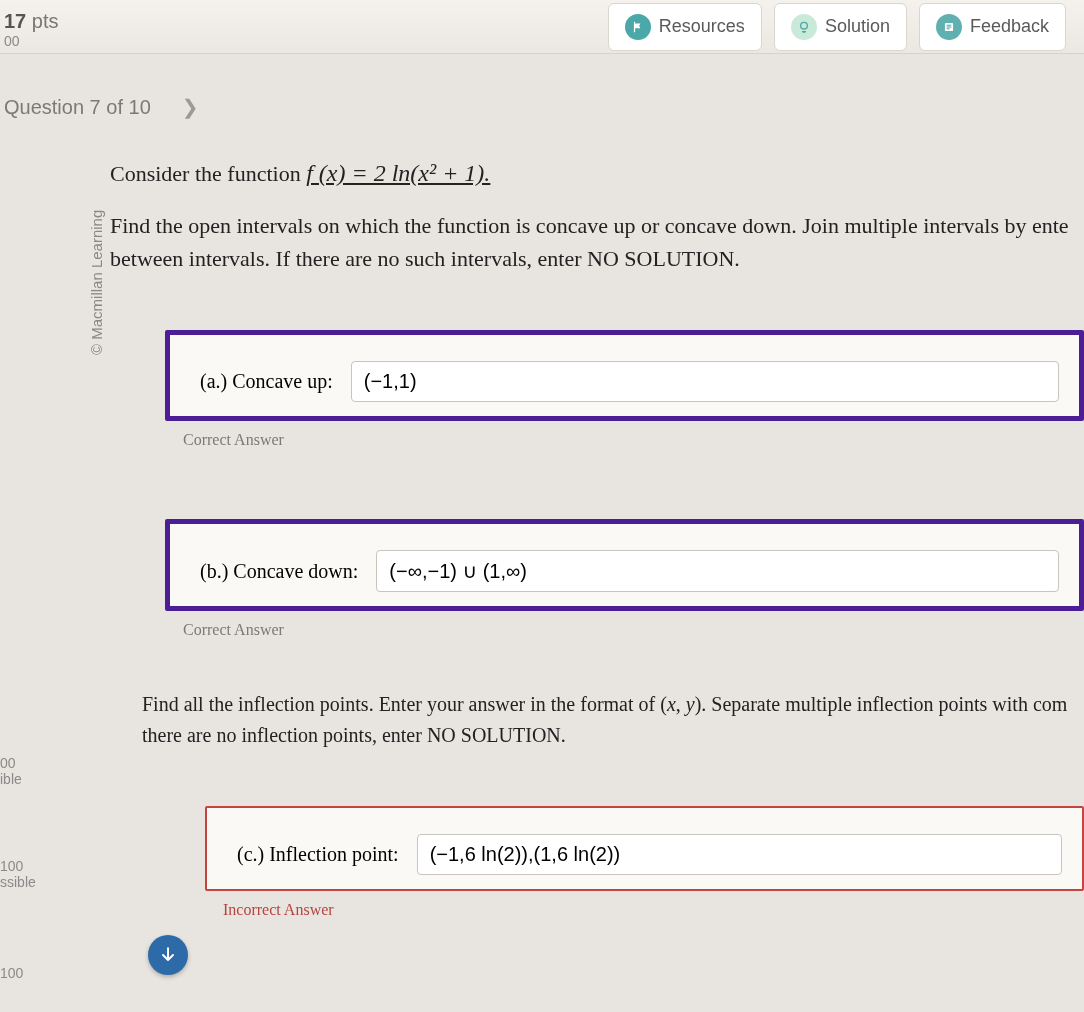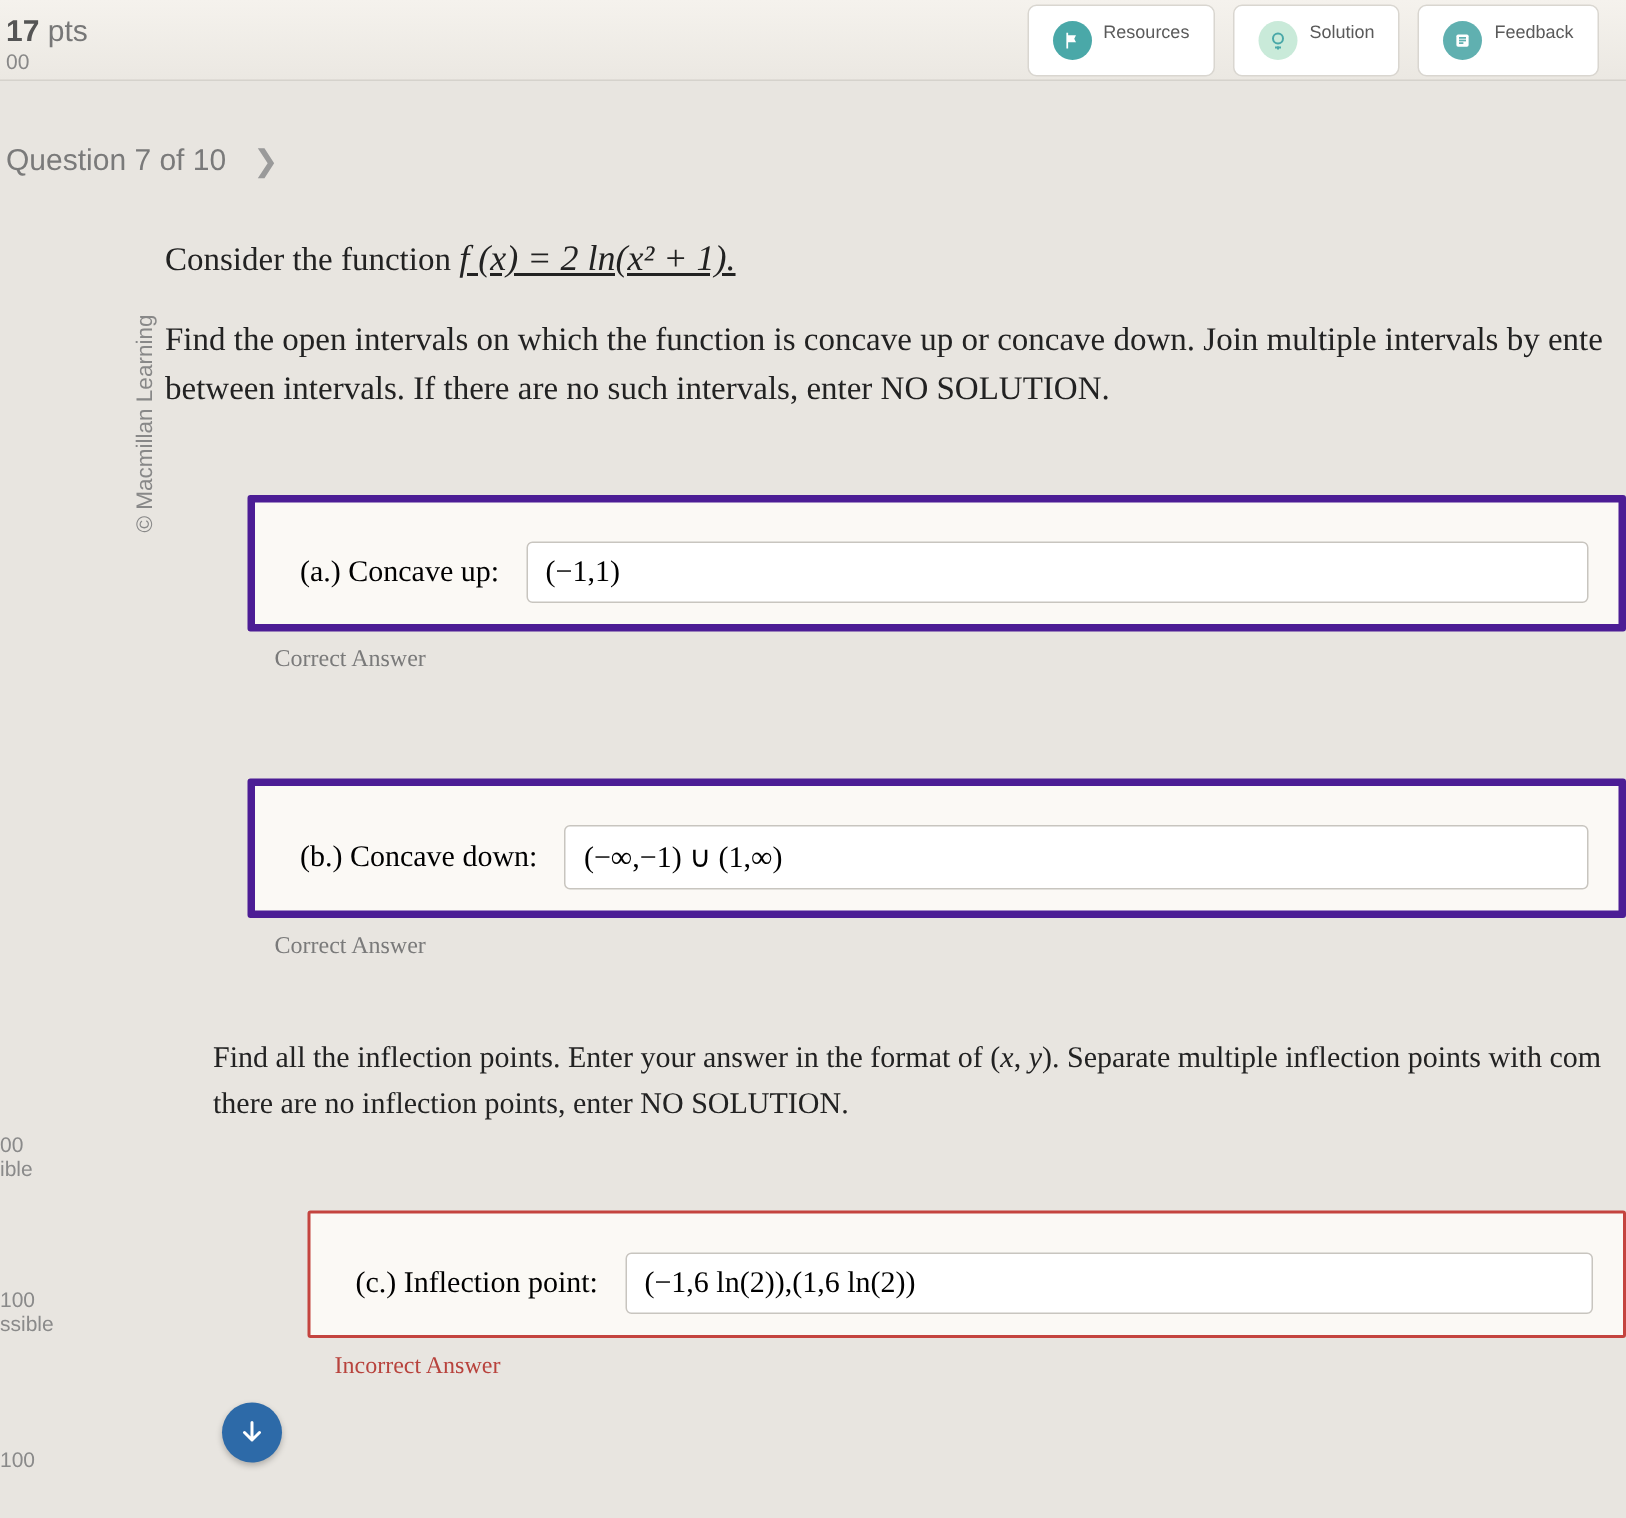--- a/index.html
+++ b/index.html
@@ -21,37 +21,37 @@
     align-items: center;
     justify-content: space-between;
     padding: 0 18px 0 0;
   }
   .pts-block { padding: 6px 0 0 4px; font-family: Arial, sans-serif; color: #777; }
   .pts-block .pts { font-size: 20px; }
   .pts-block .pts b { color: #555; font-weight: 600; }
   .pts-block .zero { font-size: 14px; color: #888; }
   .top-btns { display: flex; gap: 12px; align-items: center; }
   .top-btn {
-    display: flex; align-items: flex-start; gap: 8px;
+    display: flex; align-items: center; gap: 8px;
     background: #fff; border: 1px solid #d9d6d0; border-radius: 6px;
-    padding: 10px 16px; font-family: Arial, sans-serif; font-size: 12px;
+    padding: 10px 16px; font-family: Arial, sans-serif; font-size: 18px;
     color: #5a5a5a; cursor: pointer;
   }
   .top-btn .ic {
     width: 26px; height: 26px; border-radius: 50%;
     display: flex; align-items: center; justify-content: center;
     font-size: 14px;
   }
   .ic-res { background: #4aa8a8; color: #fff; }
   .ic-sol { background: #c9ead9; color: #4aa8a8; }
   .ic-fb  { background: #60b0b0; color: #fff; }
   .qbar {
     position: absolute; top: 95px; left: 4px;
     font-family: Arial, sans-serif; font-size: 20px; color: #7a7a7a;
-    display: flex; align-items: center; gap: 18px;
+    display: flex; align-items: center; gap: 31px;
   }
   .qbar .chev { color: #9a9a9a; cursor: pointer; }
   .content {
     position: absolute; top: 155px; left: 110px; right: 0;
   }
   .copyright {
     position: absolute; left: -22px; top: 200px;
     transform: rotate(-90deg); transform-origin: left top;
     font-family: Arial, sans-serif; font-size: 15px; color: #888;
     white-space: nowrap;
@@ -61,21 +61,21 @@
   .answer-box {
     margin-top: 55px; margin-left: 55px;
     border: 5px solid #4c1d95; background: #fbf9f5;
     padding: 26px 20px 14px 30px; border-radius: 2px;
     min-height: 78px; position: relative;
   }
   .answer-box.err { border: 2px solid #c4443f; }
   .ans-row { display: flex; align-items: center; gap: 18px; font-size: 20px; }
   .ans-input {
     border: 1px solid #c8c5bf; background: #fff; border-radius: 4px;
-    padding: 8px 12px; font-family: Liberation Serif, serif; font-size: 20px;
+    padding: 8px 12px; font-family: Liberation Sans, sans-serif; font-size: 20px;
     min-width: 120px; flex: 1;
   }
   .feedback {
     margin-left: 55px; padding: 10px 0 0 18px;
     font-family: Liberation Serif, serif; font-size: 16px; color: #7a7a7a;
   }
   .feedback.err { color: #b8433d; }
   .instr2 { margin: 50px 0 0 32px; font-size: 20px; color: #222; line-height: 1.55; }
   .left-stub {
     position: absolute; left: 0; width: 36px;

